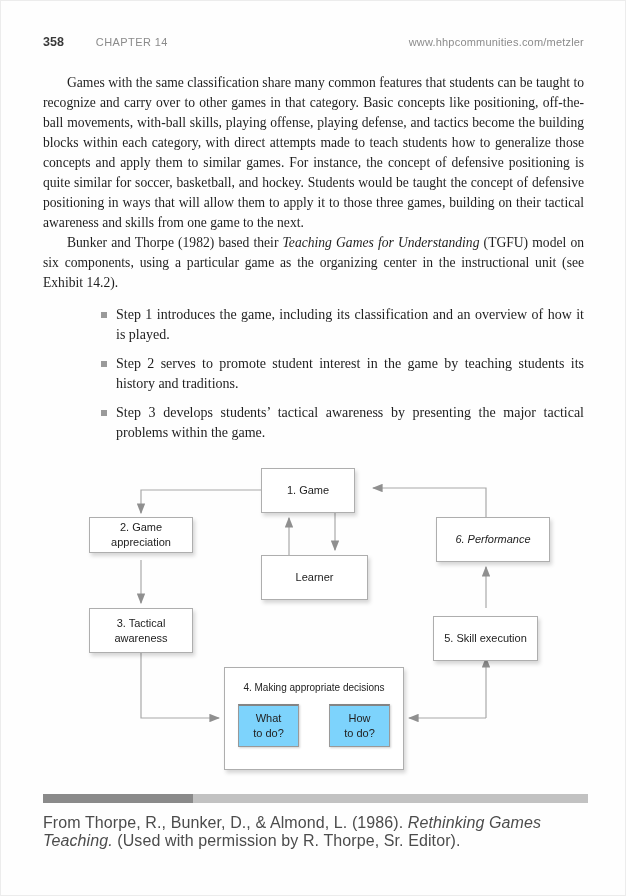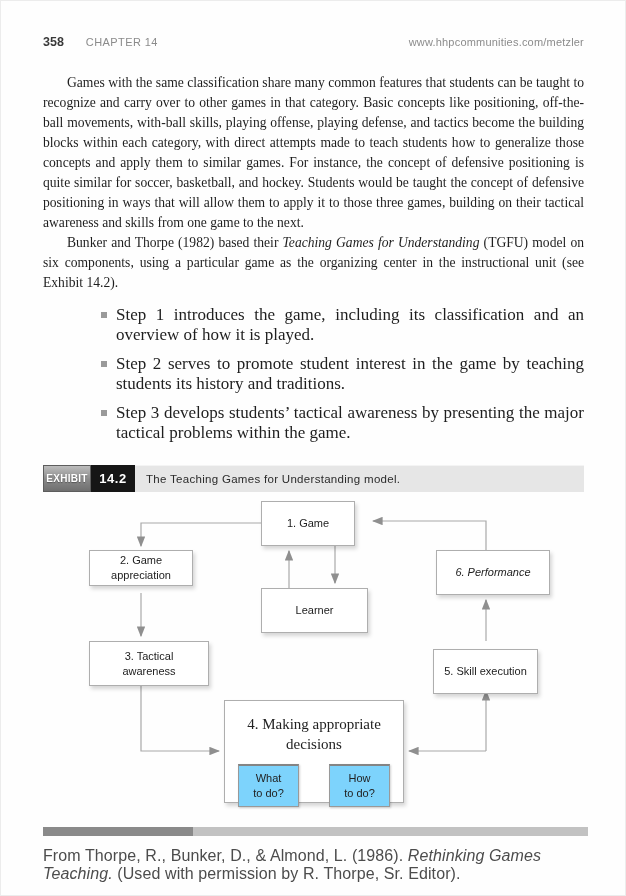--- a/index.html
+++ b/index.html
@@ -15,39 +15,39 @@
   }
   .content{position:absolute;left:42px;top:0;width:541px;}
 
   
   .runhead{
     display:flex;align-items:baseline;
     margin-top:34px;
     font-family:"Liberation Sans", sans-serif;
     font-size:11px;color:#8b8b8b;
   }
-  .pagenum{font-weight:bold;color:#3a3a3a;font-size:12.5px;margin-right:22px;}
+  .pagenum{font-weight:bold;color:#3a3a3a;font-size:12.5px;margin-right:32px;}
   .chapter{letter-spacing:.4px;}
   .headurl{margin-left:auto;letter-spacing:.2px;}
 
   
   .bodytext{
     font-size:13.6px;line-height:20px;
     text-align:justify;margin:0;
   }
   .p1{margin-top:24px;text-indent:24px;}
   .p2{margin-top:0;text-indent:24px;}
   .bullets{
     list-style:none;margin:12px 0 0 0;padding:0;
   }
   .bullets li{
     position:relative;
     margin:0 0 9px 0;
     padding-left:73px;
-    font-size:17px;line-height:20px;
+    font-size:14px;line-height:20px;
     text-align:justify;
   }
   .sq{
     position:absolute;left:58px;top:7px;
     width:6px;height:6px;background:#9a9a9a;
     display:inline-block;
   }
 
   
   .exhibit{margin-top:22px;}
@@ -86,24 +86,24 @@
     background:#ffffff;border:1px solid #aeaeae;
     box-shadow:2px 3px 4px rgba(0,0,0,.16);
     display:flex;align-items:center;justify-content:center;
     text-align:center;line-height:1.35;
   }
   .prelines{white-space:pre-line;}
   #b1{left:218px;top:3px;width:94px;height:45px;}
   #b2{left:46px;top:52px;width:104px;height:36px;}
   #bl{left:218px;top:90px;width:107px;height:45px;}
   #b6{left:393px;top:52px;width:114px;height:45px;font-style:italic;}
-  #b3{left:46px;top:143px;width:120px;height:45px;}
+  #b3{left:46px;top:143px;width:104px;height:45px;}
   #b5{left:390px;top:151px;width:105px;height:45px;}
   #b4{left:181px;top:202px;width:180px;height:103px;flex-direction:column;justify-content:flex-start;}
-  .b4title{margin-top:13px;font-size:15px;font-family:Liberation Serif, serif;}
+  .b4title{margin-top:13px;font-size:10px;}
   .innerrow{display:flex;gap:30px;margin-top:9px;}
   .ibox{
     width:61px;height:43px;box-sizing:border-box;
     background:#7dd3fc;
     border:1px solid #999999;border-top:2px solid #848484;
     box-shadow:1px 1px 2px rgba(0,0,0,.18);
     display:flex;align-items:center;justify-content:center;
     text-align:center;line-height:1.35;
   }
 
@@ -136,25 +136,20 @@
     <p class="bodytext p1">Games with the same classification share many common features that students can be taught to recognize and carry over to other games in that category. Basic concepts like positioning, off-the-ball movements, with-ball skills, playing offense, playing defense, and tactics become the building blocks within each category, with direct attempts made to teach students how to generalize those concepts and apply them to similar games. For instance, the concept of defensive positioning is quite similar for soccer, basketball, and hockey. Students would be taught the concept of defensive positioning in ways that will allow them to apply it to those three games, building on their tactical awareness and skills from one game to the next.</p>
     <p class="bodytext p2"><span>Bunker and Thorpe (1982) based their </span><i>Teaching Games for Understanding</i><span> (TGFU) model on six components, using a particular game as the organizing center in the instructional unit (see Exhibit 14.2).</span></p>
 
     <ul class="bullets">
       <li><span class="sq"></span><span>Step 1 introduces the game, including its classification and an overview of how it is played.</span></li>
       <li><span class="sq"></span><span>Step 2 serves to promote student interest in the game by teaching students its history and traditions.</span></li>
       <li><span class="sq"></span><span>Step 3 develops students’ tactical awareness by presenting the major tactical problems within the game.</span></li>
     </ul>
 
     <section class="exhibit">
-      <div class="exhead">
-        <span class="exlabel">EXHIBIT</span>
-        <span class="exnum">14.2</span>
-        <span class="extitle">The Teaching Games for Understanding model.</span>
-      </div>
 
       <div class="diagram">
         <svg width="543" height="314" viewBox="0 0 543 314">
           <defs>
             <marker id="arr" markerWidth="9" markerHeight="7" refX="8" refY="3.5" orient="auto">
               <path d="M0,0 L9,3.5 L0,7 Z" fill="#8f8f8f"></path>
             </marker>
           </defs>
           <g fill="none" stroke="#a8a8a8" stroke-width="1.2">
             <path d="M218,25 H98 V48" marker-end="url(#arr)"></path>

